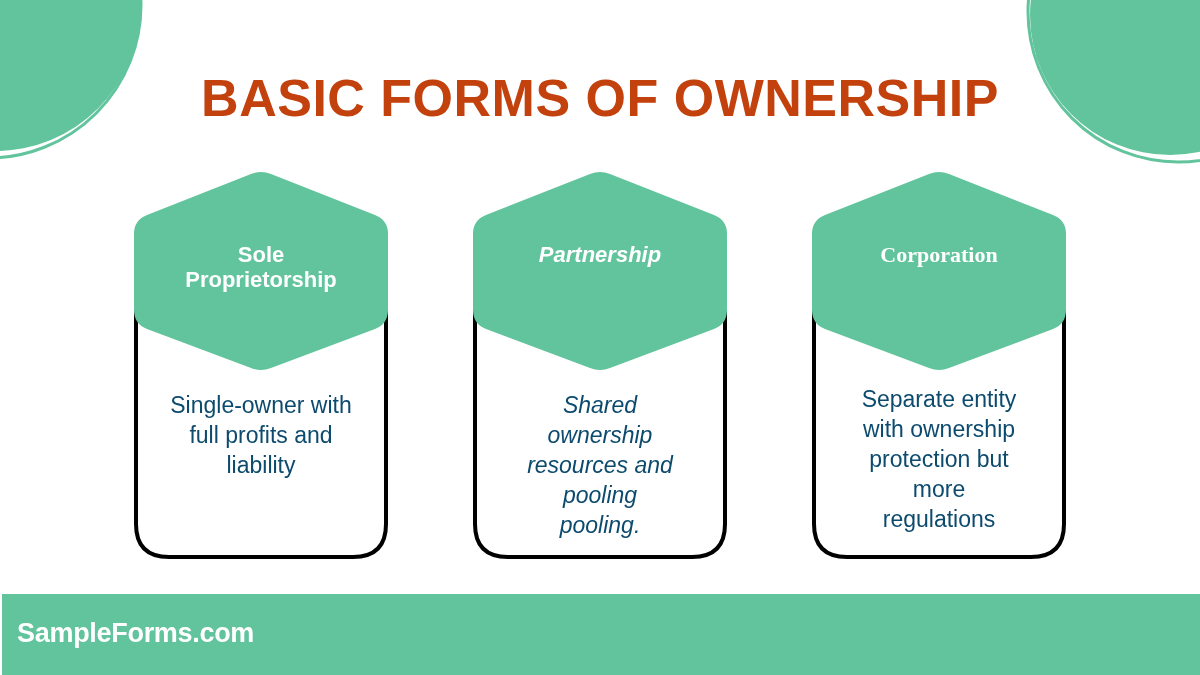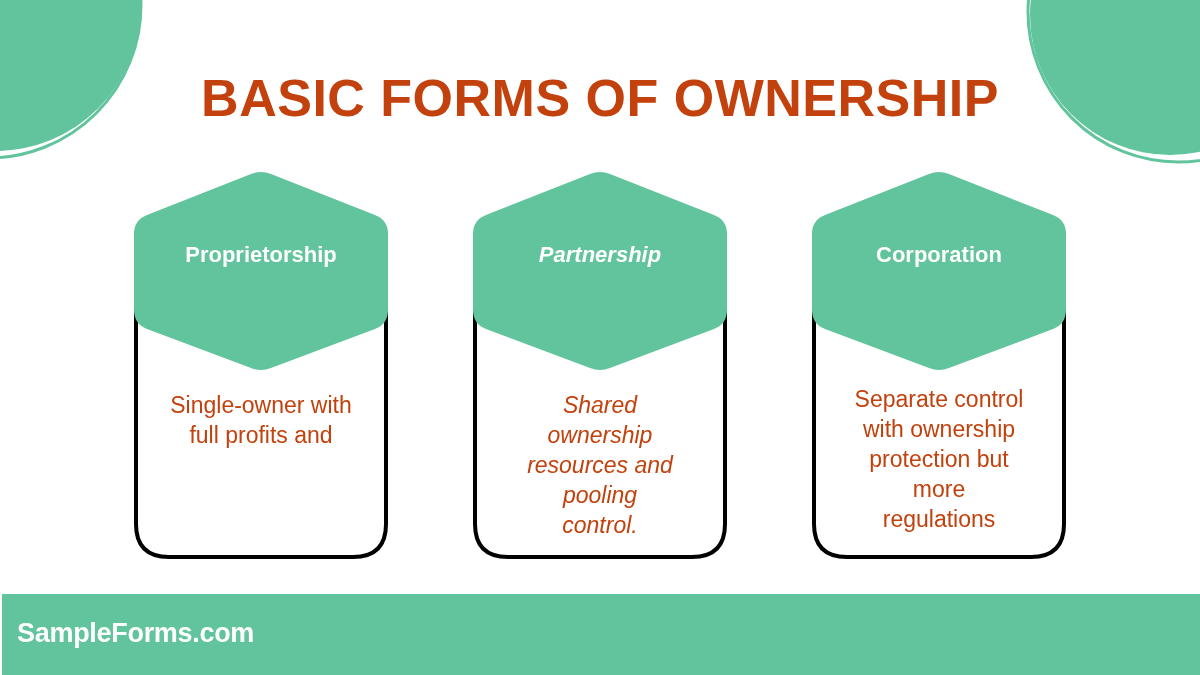--- a/index.html
+++ b/index.html
@@ -2,21 +2,21 @@
 <html><head>
 <meta charset="utf-8">
 <style>
   html, body { margin:0; padding:0; }
   body { width:1200px; height:675px; position:relative; overflow:hidden; background:#ffffff; font-family:"Liberation Sans", "DejaVu Sans", sans-serif; }
   .deco { position:absolute; left:0; top:0; width:1200px; height:675px; }
   .title { position:absolute; left:0; width:1200px; top:68px; text-align:center; font-size:52px; font-weight:bold; color:#c2410c; letter-spacing:0.5px; }
   .card { position:absolute; top:170px; width:256px; height:392px; }
   .card svg { position:absolute; left:0; top:0; }
   .card-title { position:absolute; left:10px; width:236px; top:72px; text-align:center; color:#ffffff; font-weight:bold; font-size:22px; line-height:25px; }
-  .card-desc { position:absolute; left:8px; width:240px; text-align:center; color:#c2410c; font-size:23px; line-height:30px; }
+  .card-desc { position:absolute; left:8px; width:240px; text-align:center; color:#0c4a6e; font-size:23px; line-height:30px; }
   .footer { position:absolute; left:2px; top:594px; width:1198px; height:81px; background:#62c49d; }
   .footer-text { position:absolute; left:0; width:100%; top:24px; color:#ffffff; font-weight:bold; font-size:27px; letter-spacing:-0.3px;padding-left:15px; }
 </style>
 </head>
 <body>
 
 <svg class="deco" viewBox="0 0 1200 675" width="1200" height="675">
   <g>
     <circle cx="-5" cy="5" r="146" fill="#62c49d"></circle>
     <circle cx="-12" cy="5" r="153" fill="none" stroke="#62c49d" stroke-width="3"></circle>
@@ -28,55 +28,57 @@
 </svg>
 
 <div class="title">BASIC FORMS OF OWNERSHIP</div>
 
 <div class="card" style="left:133px;">
   <svg width="256" height="392" viewBox="0 0 256 392">
     <path d="M3 140 L3 354 Q3 387 36 387 L220 387 Q253 387 253 354 L253 140" fill="#ffffff" stroke="#000000" stroke-width="4"></path>
     <path d="M1 64 Q1 50 14 45 L118 4 Q128 0 138 4 L242 45 Q255 50 255 64 L255 140 Q255 154 242 159 L138 198 Q128 202 118 198 L14 159 Q1 154 1 140 Z" fill="#62c49d"></path>
   </svg>
   <div class="card-title">
+    <div>Sole</div>
     <div>Proprietorship</div>
   </div>
   <div class="card-desc" style="top:220px;">
     <div>Single-owner with</div>
     <div>full profits and</div>
+    <div>liability</div>
   </div>
 </div>
 
 <div class="card" style="left:472px;font-style:italic;">
   <svg width="256" height="392" viewBox="0 0 256 392">
     <path d="M3 140 L3 354 Q3 387 36 387 L220 387 Q253 387 253 354 L253 140" fill="#ffffff" stroke="#000000" stroke-width="4"></path>
     <path d="M1 64 Q1 50 14 45 L118 4 Q128 0 138 4 L242 45 Q255 50 255 64 L255 140 Q255 154 242 159 L138 198 Q128 202 118 198 L14 159 Q1 154 1 140 Z" fill="#62c49d"></path>
   </svg>
   <div class="card-title" style="top:72px;">
     <div>Partnership</div>
   </div>
   <div class="card-desc" style="top:220px;">
     <div>Shared</div>
     <div>ownership</div>
     <div>resources and</div>
     <div>pooling</div>
-    <div>control.</div>
+    <div>pooling.</div>
   </div>
 </div>
 
 <div class="card" style="left:811px;">
   <svg width="256" height="392" viewBox="0 0 256 392">
     <path d="M3 140 L3 354 Q3 387 36 387 L220 387 Q253 387 253 354 L253 140" fill="#ffffff" stroke="#000000" stroke-width="4"></path>
     <path d="M1 64 Q1 50 14 45 L118 4 Q128 0 138 4 L242 45 Q255 50 255 64 L255 140 Q255 154 242 159 L138 198 Q128 202 118 198 L14 159 Q1 154 1 140 Z" fill="#62c49d"></path>
   </svg>
-  <div class="card-title" style="top:72px;">
+  <div class="card-title" style="top:72px;font-family:Liberation Serif, serif;">
     <div>Corporation</div>
   </div>
   <div class="card-desc" style="top:214px;">
-    <div>Separate control</div>
+    <div>Separate entity</div>
     <div>with ownership</div>
     <div>protection but</div>
     <div>more</div>
     <div>regulations</div>
   </div>
 </div>
 
 <div class="footer">
   <div class="footer-text">SampleForms.com</div>
 </div>

